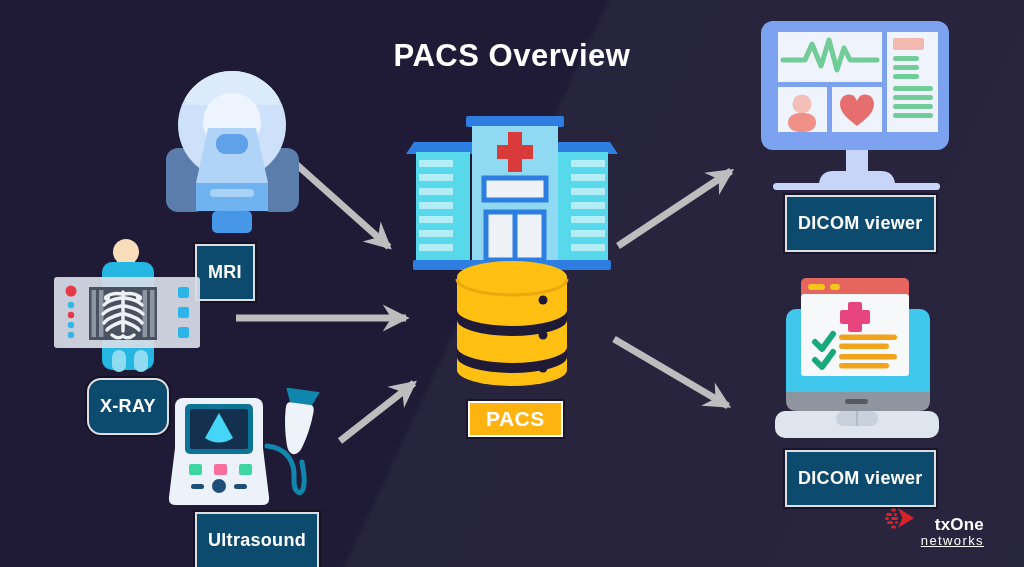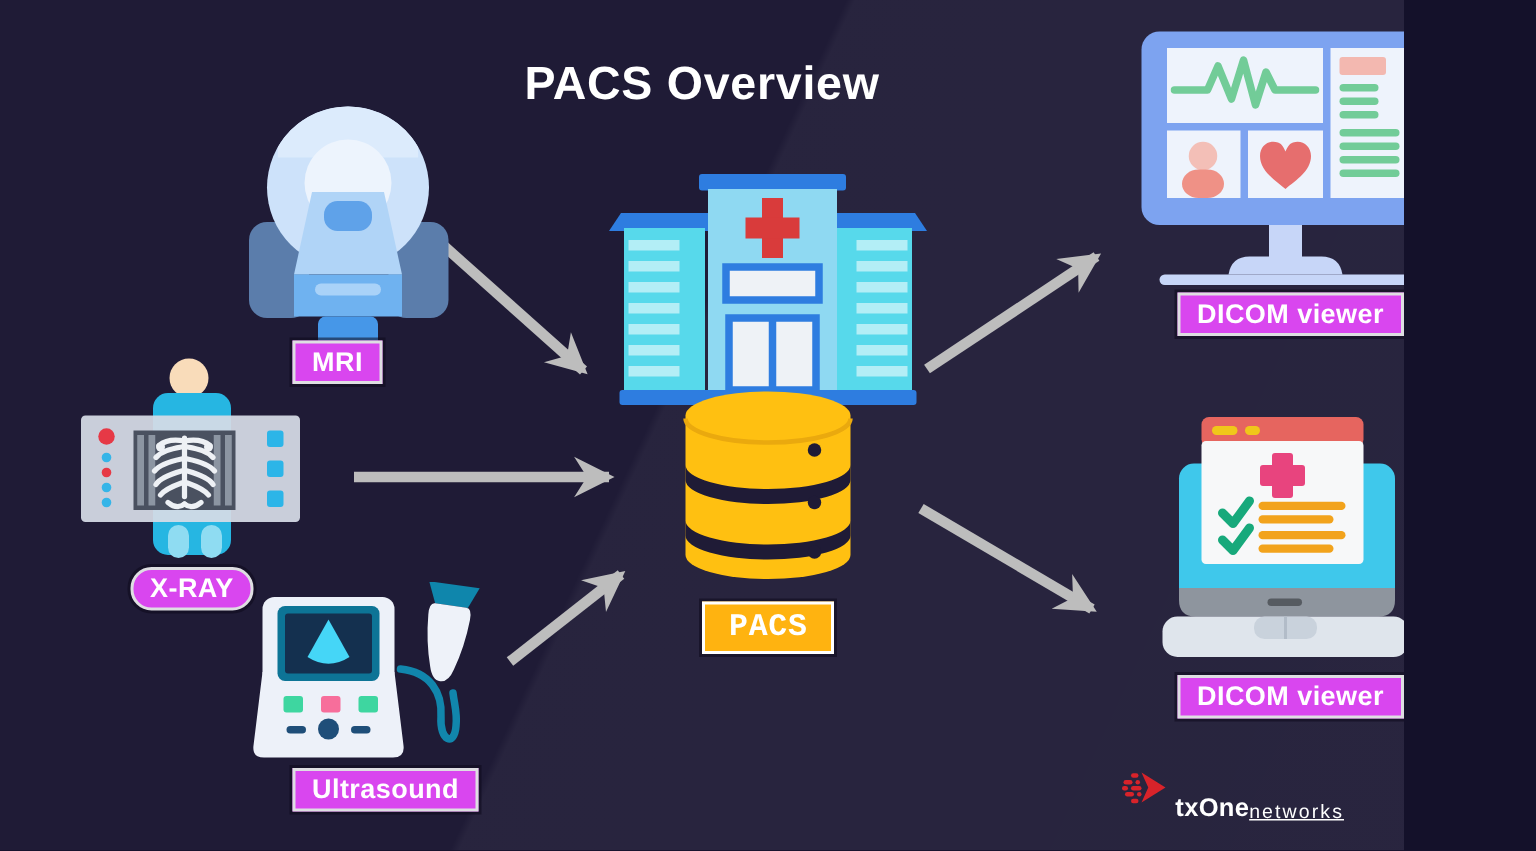--- a/index.html
+++ b/index.html
@@ -1,46 +1,46 @@
 <!DOCTYPE html>
 <html><head>
 <meta charset="utf-8">
 <style>
   html,body{margin:0;padding:0;background:#14112a;}
   .stage{
-    position:relative;width:936px;height:567px;overflow:hidden;
+    position:relative;width:1024px;height:567px;overflow:hidden;
     background:#1f1b36;
     font-family:"Liberation Sans",sans-serif;
   }
   .bg-band{
     position:absolute;inset:0;
     background:linear-gradient(115deg,rgba(255,255,255,0) 47%,rgba(255,255,255,0.04) 47.5%,rgba(255,255,255,0.045) 100%);
     pointer-events:none;
   }
   .title{
     position:absolute;top:38px;left:0;width:100%;margin:0;
     text-align:center;color:#ffffff;font-size:31px;font-weight:bold;letter-spacing:.5px;
   }
   .node{position:absolute;}
   .arrows{position:absolute;left:0;top:0;}
   .label{
     position:absolute;
-    background:#d946ef;border:2px solid #dedee2;
+    background:#0c4a6e;border:2px solid #dedee2;
     box-shadow:0 0 0 2px rgba(12,10,28,.55);
     color:#ffffff;font-weight:bold;font-size:18px;letter-spacing:.3px;
-    padding:2px 11px;white-space:nowrap;
+    padding:16px 11px;white-space:nowrap;
   }
   .label.pacs{
-    background:#ffb310;border-color:#ffffff;font-size:21px;padding:4px 16px;letter-spacing:.5px;font-family:Liberation Mono, monospace;
+    background:#ffb310;border-color:#ffffff;font-size:21px;padding:4px 16px;letter-spacing:.5px;
   }
   .logo{
     position:absolute;right:40px;bottom:20px;
     display:flex;align-items:center;gap:6px;
   }
-  .logo-text{display:flex;flex-direction:row;align-items:flex-end;line-height:1;margin-top:28px;}
+  .logo-text{display:flex;flex-direction:column;align-items:flex-end;line-height:1;margin-top:28px;}
   .logo-brand{color:#ffffff;font-size:17px;font-weight:bold;letter-spacing:.2px;}
   .logo-sub{color:#ffffff;font-size:13px;letter-spacing:1.4px;margin-top:1px;text-decoration:underline;}
 </style>
 </head>
 <body>
 
 <div class="stage">
   <div class="bg-band"></div>
 
   <h1 class="title">PACS Overview</h1>
@@ -67,21 +67,21 @@
       <circle cx="72" cy="65" r="54" fill="#cde2fa"></circle>
       <path d="M25.2,38 A54,54 0 0 1 118.8,38 L118.8,45 L25.2,45 Z" fill="#dcebfc"></path>
       <circle cx="72" cy="62" r="29" fill="#edf4fd"></circle>
       <path d="M48,68 h48 l12,55 h-72 Z" fill="#b0d4f7"></path>
       <rect x="56" y="74" width="32" height="20" rx="9" fill="#5fa2e9"></rect>
       <path d="M36,123 h72 v28 h-72 Z" fill="#6fb2f0"></path>
       <rect x="50" y="129" width="44" height="8" rx="4" fill="#a9d2f8"></rect>
       <rect x="52" y="151" width="40" height="22" rx="5" fill="#4697e8"></rect>
     </svg>
   </div>
-  <div class="label" style="left:195px;top:227px;">MRI</div>
+  <div class="label" style="left:195px;top:244px;">MRI</div>
 
   <div class="node" style="left:50px;top:232px;">
     <svg width="152" height="148" viewBox="0 0 152 148">
       <circle cx="76" cy="20" r="13" fill="#f9dcba"></circle>
       <rect x="52" y="30" width="52" height="108" rx="10" fill="#26b6e2"></rect>
       <rect x="62" y="118" width="14" height="22" rx="7" fill="#8fdcf2"></rect>
       <rect x="84" y="118" width="14" height="22" rx="7" fill="#8fdcf2"></rect>
       <rect x="4" y="45" width="146" height="71" rx="3" fill="#d6dce6" fill-opacity="0.93"></rect>
       <rect x="39" y="55" width="68" height="53" fill="#4a5160"></rect>
       <g fill="#98a1ae" opacity="0.85">

